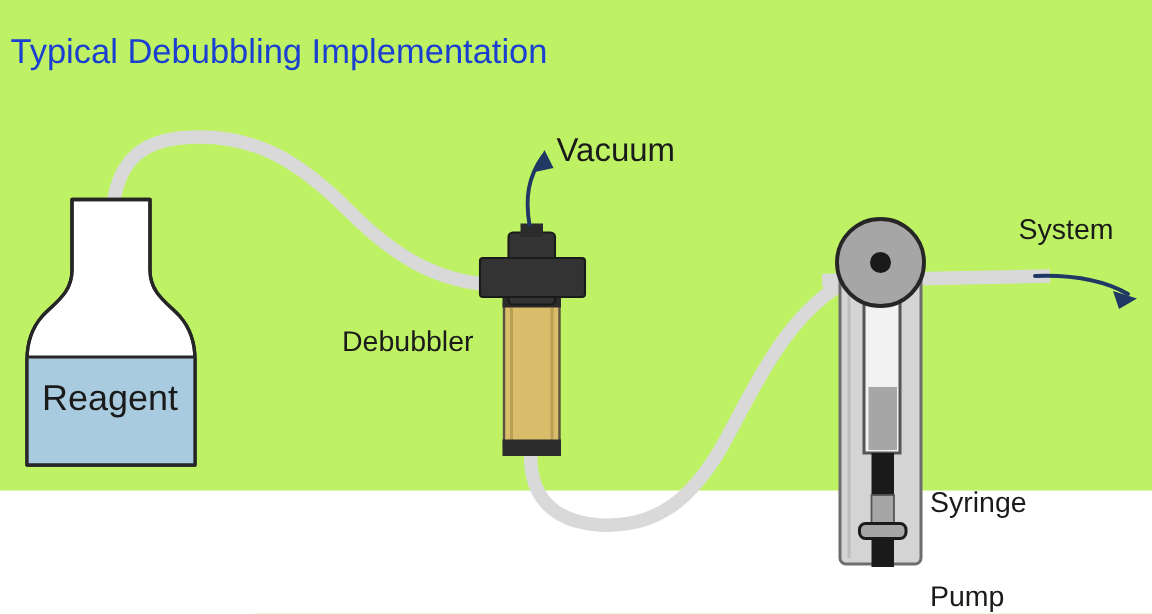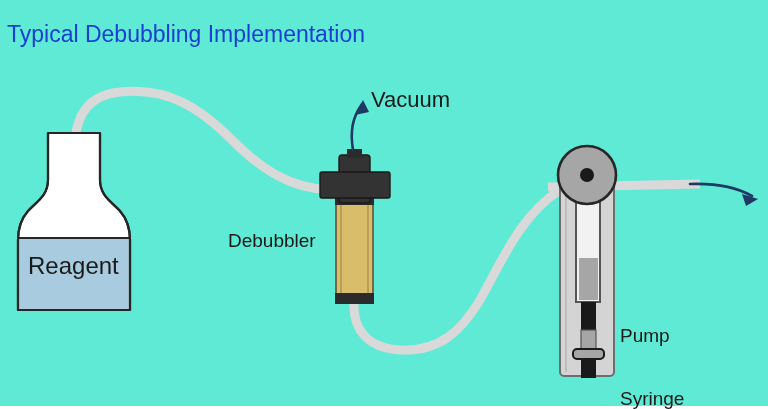--- a/index.html
+++ b/index.html
@@ -10,22 +10,22 @@
   }
   body {
     width: 768px;
     height: 409px;
     font-family: "Liberation Sans", sans-serif;
     overflow: hidden;
   }
   #diagram-root {
     position: relative;
     width: 768px;
-    height: 406px;
-    background: #5eead4;
+    height: 327px;
+    background: #bef264;
   }
   #diagram-svg {
     position: absolute;
     left: 0;
     top: 0;
     width: 768px;
     height: 409px;
     display: block;
   }
   .lbl {
@@ -42,21 +42,21 @@
     color: #1b3fd0;
     letter-spacing: 0px;
   }
   #label-reagent {
     left: 28px;
     top: 253px;
     font-size: 24px;
   }
   #label-debubbler {
     left: 228px;
-    top: 230px;
+    top: 218px;
     font-size: 19px;
   }
   #label-vacuum {
     left: 371px;
     top: 88px;
     font-size: 22px;
   }
   #label-system {
     left: 679px;
     top: 143px;
@@ -173,19 +173,20 @@
   </svg>
 
   <div class="lbl" id="page-title">Typical Debubbling Implementation</div>
 
   <div class="lbl" id="label-reagent">Reagent</div>
 
   <div class="lbl" id="label-debubbler">Debubbler</div>
 
   <div class="lbl" id="label-vacuum">Vacuum</div>
 
+  <div class="lbl" id="label-system">System</div>
 
   <div class="lbl" id="label-syringe-pump">
+    <span>Syringe</span>
     <span>Pump</span>
-    <span>Syringe</span>
   </div>
 
 </div>
 
 </body></html>

